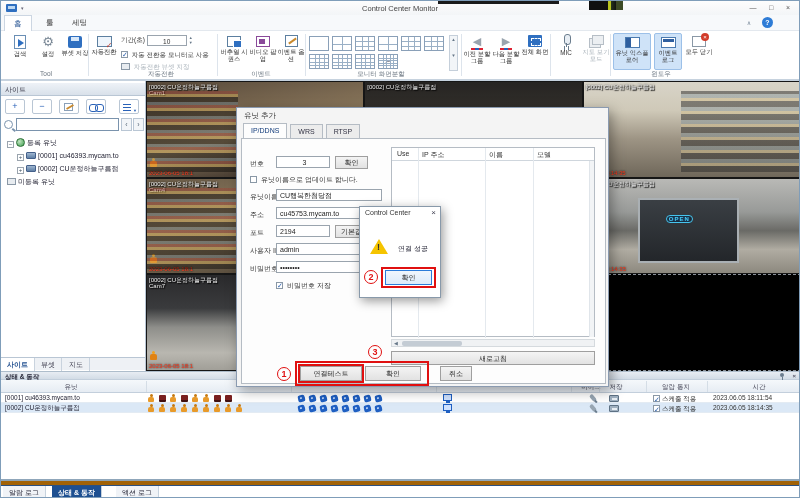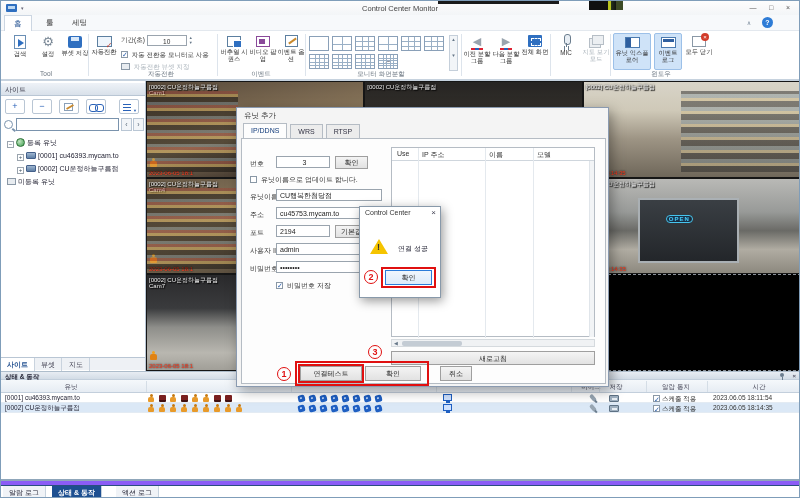--- a/index.html
+++ b/index.html
@@ -1,18 +1,18 @@
 <!DOCTYPE html>
 <html><head>
 <meta charset="utf-8">
 <style>
   * { margin:0; padding:0; box-sizing:border-box; }
   html,body { width:800px; height:498px; }
   body { font-family:"Liberation Sans","DejaVu Sans",sans-serif; font-size:7px; color:#222; user-select:none; }
-  .app { position:relative; width:800px; height:498px; background:#8b5cf6; border:1px solid #7f9db9; overflow:hidden; }
+  .app { position:relative; width:800px; height:498px; background:#a16207; border:1px solid #7f9db9; overflow:hidden; }
 
   
   .titlebar { position:absolute; left:0; top:0; width:100%; height:14px; background:linear-gradient(#fdfdfd,#f3f5f7); }
   .qat-icon { position:absolute; left:5px; top:3px; width:11px; height:8px; background:#2f6fc0; border-radius:1px; }
   .qat-icon:after { content:""; position:absolute; left:2px; top:2px; width:7px; height:3px; background:#bcd8f2; }
   .qat-caret { position:absolute; left:20px; top:4px; width:6px; height:6px; color:#667; font-size:5px; }
   .strip1 { position:absolute; left:437px; top:0; width:121px; height:3px; background:#1b1b1b; }
   .strip2 { position:absolute; left:588px; top:0; width:34px; height:9px; background:linear-gradient(90deg,#101010 55%,#b7c21e 55%,#b7c21e 65%,#27351d 65%,#101010 80%,#3d4a25 80%); }
   .win-title { position:absolute; left:0; right:0; top:3px; text-align:center; font-size:7.5px; color:#444; }
   .wc { position:absolute; top:1px; width:16px; height:11px; text-align:center; line-height:11px; font-size:7px; color:#555; }

